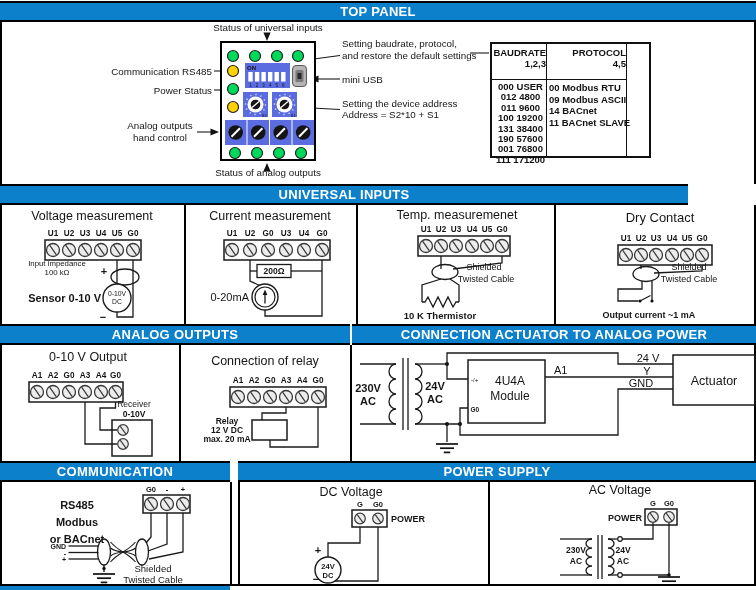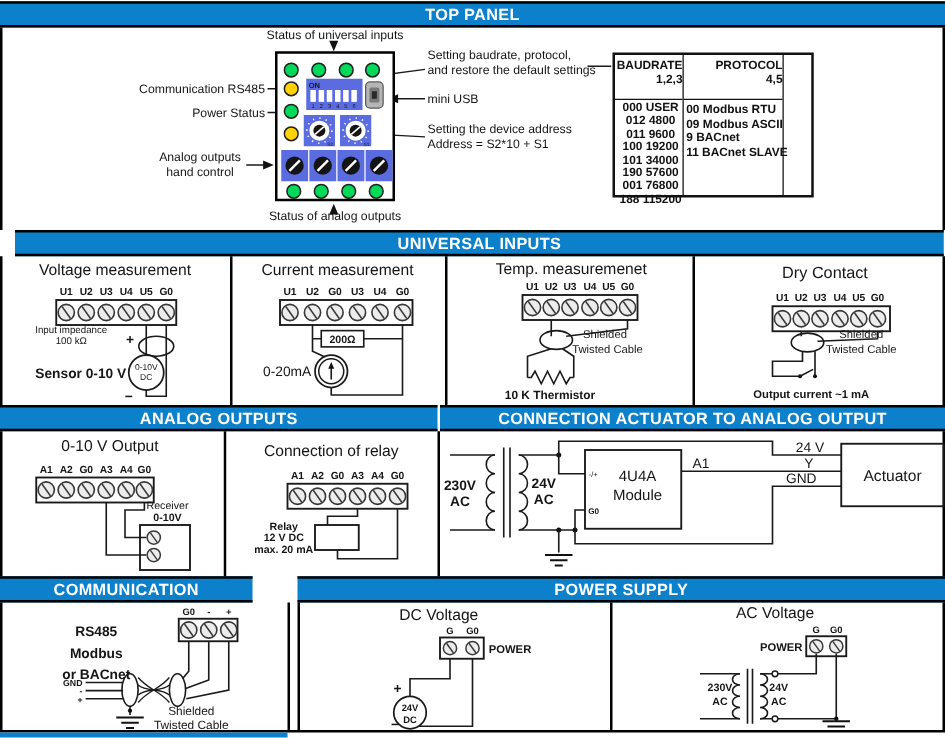--- a/index.html
+++ b/index.html
@@ -65,24 +65,24 @@
     <g id="gnd" stroke="#111" stroke-width="1.7">
         <line x1="-11" y1="0" x2="11" y2="0"></line>
         <line x1="-7" y1="4.2" x2="7" y2="4.2"></line>
         <line x1="-3.2" y1="8.4" x2="3.2" y2="8.4"></line>
       </g>
     <path id="arr" d="M0,0 L-8.5,-3.6 L-8.5,3.6 Z" fill="#111"></path>
   </defs>
 </svg>
 
 <div class="bar" style="top:1px;left:0;width:756px">TOP PANEL</div>
-<div class="bar" style="top:184px;left:12px;width:743px">UNIVERSAL INPUTS</div>
+<div class="bar" style="top:184px;left:0;width:688px">UNIVERSAL INPUTS</div>
 <div class="bar" style="top:324px;left:0;width:350px">ANALOG OUTPUTS</div>
-<div class="bar" style="top:324px;left:352px;width:404px">CONNECTION ACTUATOR TO ANALOG OUTPUT</div>
-<div class="bar" style="top:461px;left:0;width:202px">COMMUNICATION</div>
+<div class="bar" style="top:324px;left:352px;width:404px">CONNECTION ACTUATOR TO ANALOG POWER</div>
+<div class="bar" style="top:461px;left:0;width:230px">COMMUNICATION</div>
 <div class="bar" style="top:461px;left:238px;width:518px">POWER SUPPLY</div>
 
 <div class="vline" style="left:0;top:22px;height:162px"></div>
 <div class="vline" style="left:754px;top:22px;height:162px"></div>
 <div class="vline" style="left:0;top:205px;height:119px"></div>
 <div class="vline" style="left:184px;top:205px;height:119px"></div>
 <div class="vline" style="left:356px;top:205px;height:119px"></div>
 <div class="vline" style="left:554px;top:205px;height:119px"></div>
 <div class="vline" style="left:754px;top:205px;height:119px"></div>
 <div class="vline" style="left:0;top:345px;height:116px"></div>
@@ -201,35 +201,35 @@
   <div class="col c1">
     <div class="thead">
       <div>BAUDRATE</div>
         <div>1,2,3</div>
     </div>
     <div class="tb1">
       <div>000 USER</div>
       <div>012 4800</div>
       <div>011 9600</div>
       <div>100 19200</div>
-      <div>101 34000</div>
+      <div>131 38400</div>
       <div>190 57600</div>
       <div>001 76800</div>
-      <div>188 115200</div>
+      <div>111 171200</div>
     </div>
   </div>
   <div class="col c2">
     <div class="thead">
       <div>PROTOCOL</div>
         <div>4,5</div>
     </div>
     <div class="tb2">
       <div>00 Modbus RTU</div>
       <div>09 Modbus ASCII</div>
-      <div>9 BACnet</div>
+      <div>14 BACnet</div>
       <div>11 BACnet SLAVE</div>
     </div>
   </div>
 </div>
 
 <svg class="pnl" style="left:0;top:205px" width="185" height="119" viewBox="0 0 185 119">
   <text class="tt mid" x="92" y="15">Voltage measurement</text>
   <text class="tl mid" x="53" y="31">U1</text>
   <text class="tl mid" x="69" y="31">U2</text>
   <text class="tl mid" x="85" y="31">U3</text>

